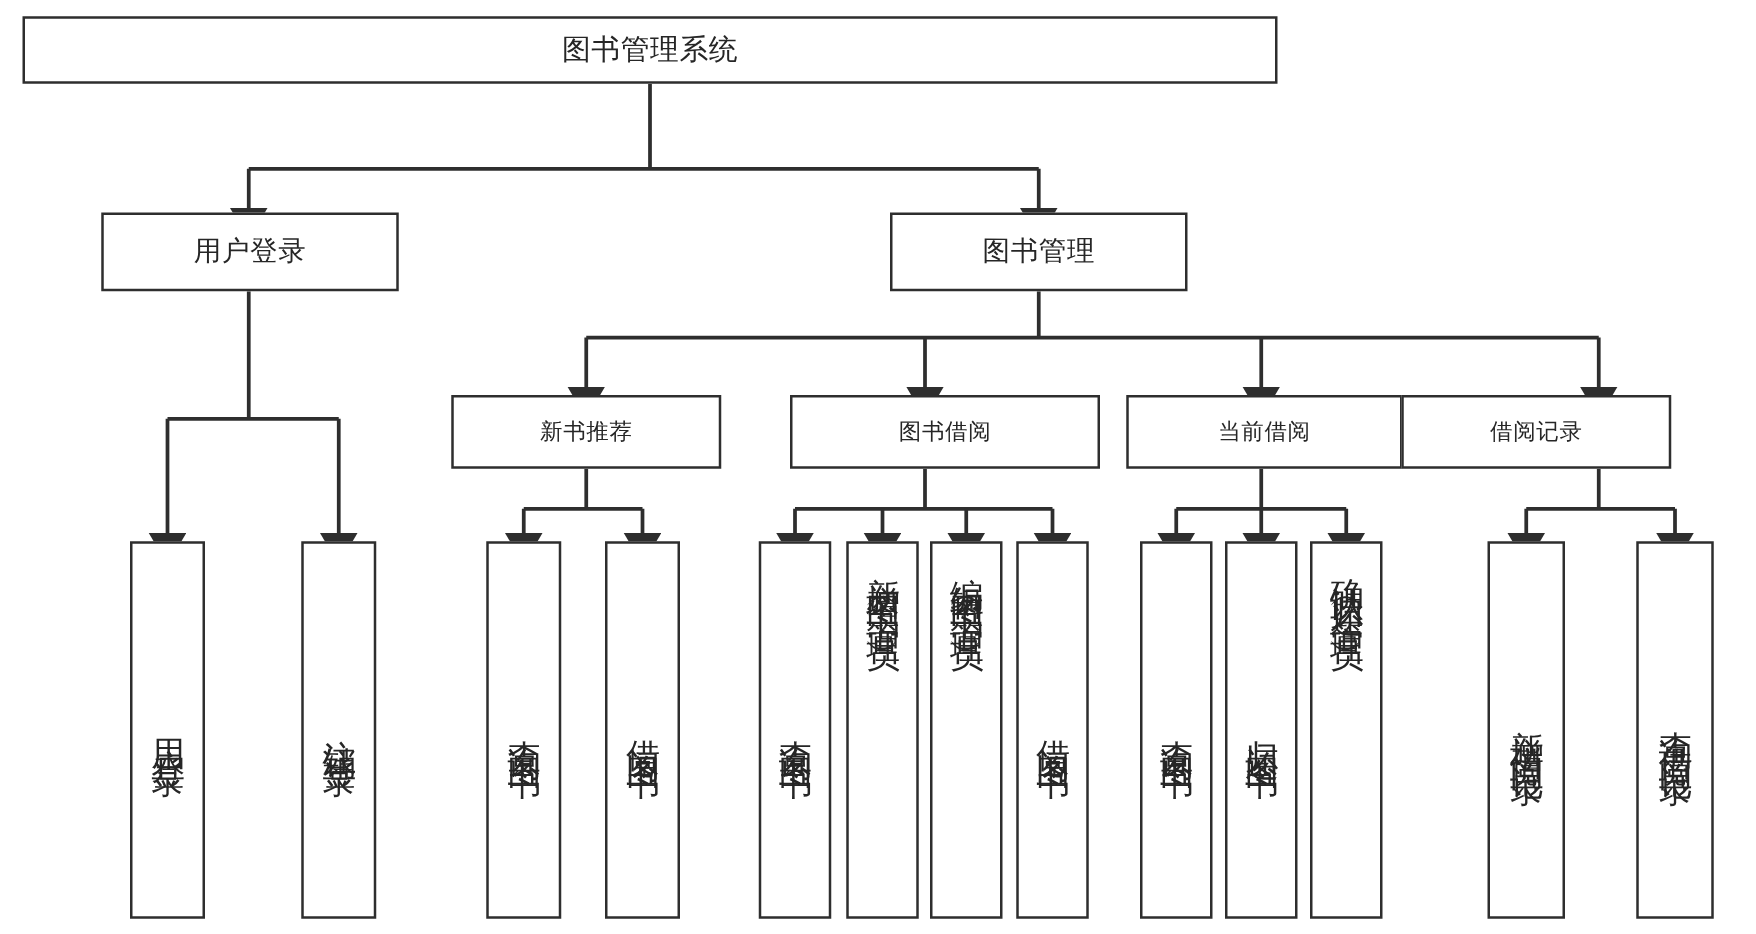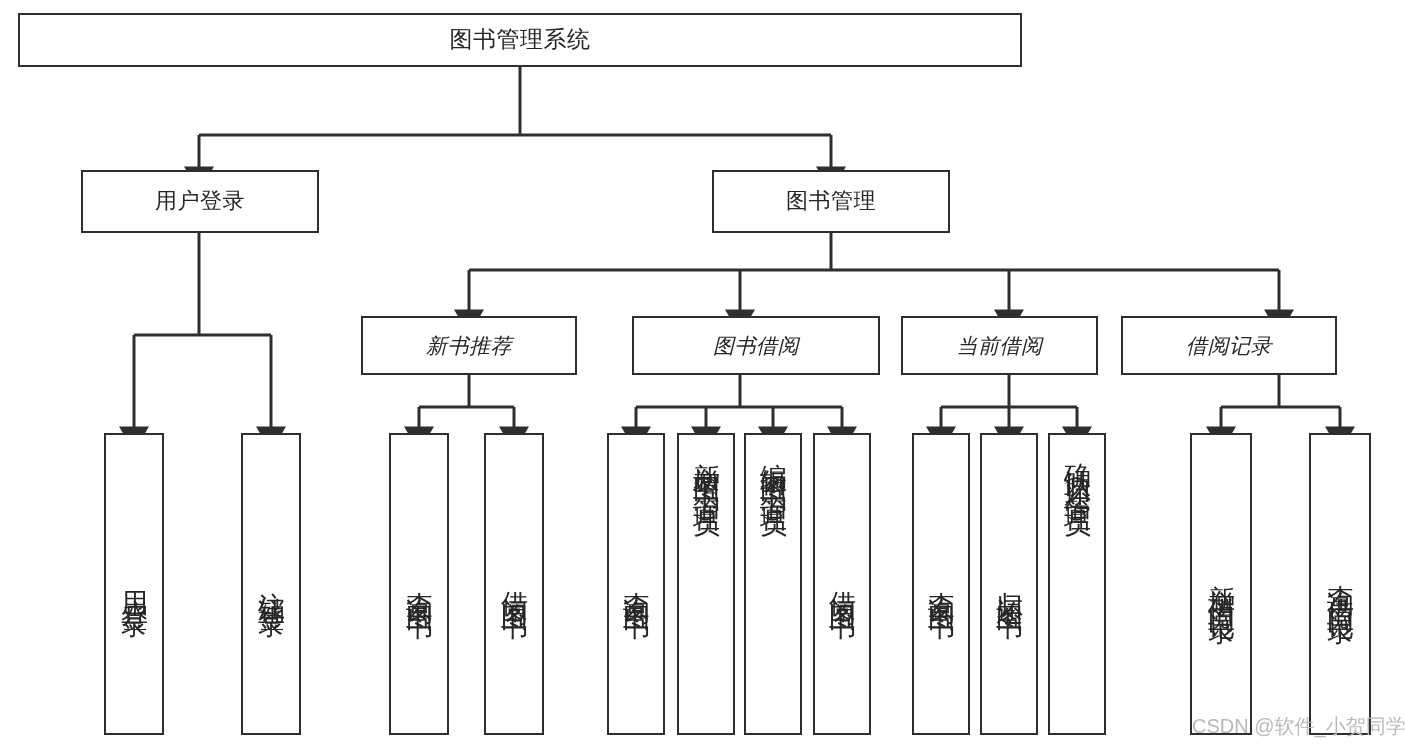--- a/index.html
+++ b/index.html
@@ -46,22 +46,21 @@
   }
   
   .node.horizontal .node-label {
     font-size: 23px;
     text-align: right;
   }
   .node.level2 .node-label {
     font-size: 22px;
   }
   .node.level3 .node-label {
-    font-size: 21px;
-    font-style: italic;
+    font-size: 18px;
   }
   
   .node.vertical {
     align-items: center;
     justify-content: center;
     padding: 6px 0;
   }
   .node.vertical.top-aligned {
     align-items: flex-start;
   }
@@ -149,21 +148,21 @@
   </div>
 
   <div class="node horizontal level3" style="left:361px; top:316px; width:216px; height:59px;">
     <span class="node-label">新书推荐</span>
   </div>
 
   <div class="node horizontal level3" style="left:632px; top:316px; width:248px; height:59px;">
     <span class="node-label">图书借阅</span>
   </div>
 
-  <div class="node horizontal level3" style="left:901px; top:316px; width:197px; height:59px;">
+  <div class="node horizontal level3" style="left:901px; top:316px; width:221px; height:59px;">
     <span class="node-label">当前借阅</span>
   </div>
 
   <div class="node horizontal level3" style="left:1121px; top:316px; width:216px; height:59px;">
     <span class="node-label">借阅记录</span>
   </div>
 
   <div class="node vertical" style="left:104px; top:433px; width:60px; height:302px;">
     <span class="node-label">用户登录</span>
   </div>
@@ -209,15 +208,14 @@
   </div>
 
   <div class="node vertical" style="left:1190px; top:433px; width:62px; height:302px;">
     <span class="node-label">新增借阅记录</span>
   </div>
 
   <div class="node vertical" style="left:1309px; top:433px; width:62px; height:302px;">
     <span class="node-label">查询借阅记录</span>
   </div>
 
-  <div class="watermark" style="left:1192px; top:713px;">CSDN @软件_小贺同学</div>
 
 </div>
 
 </body></html>

